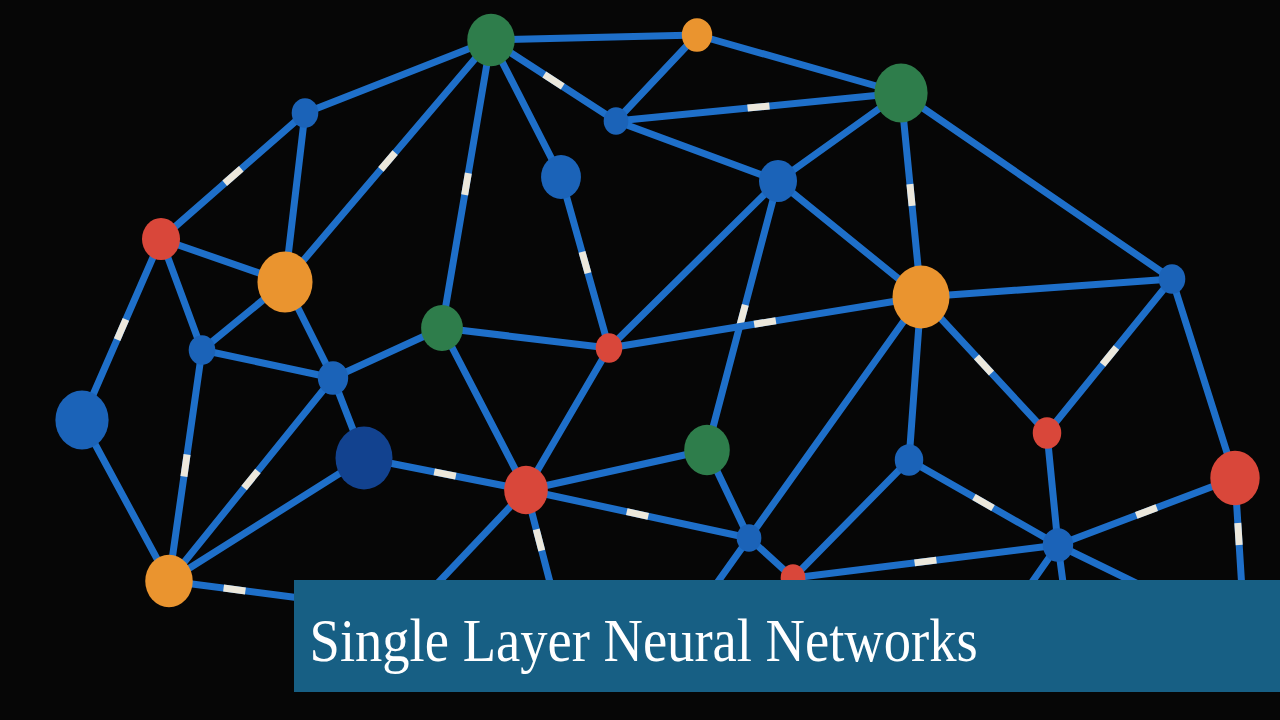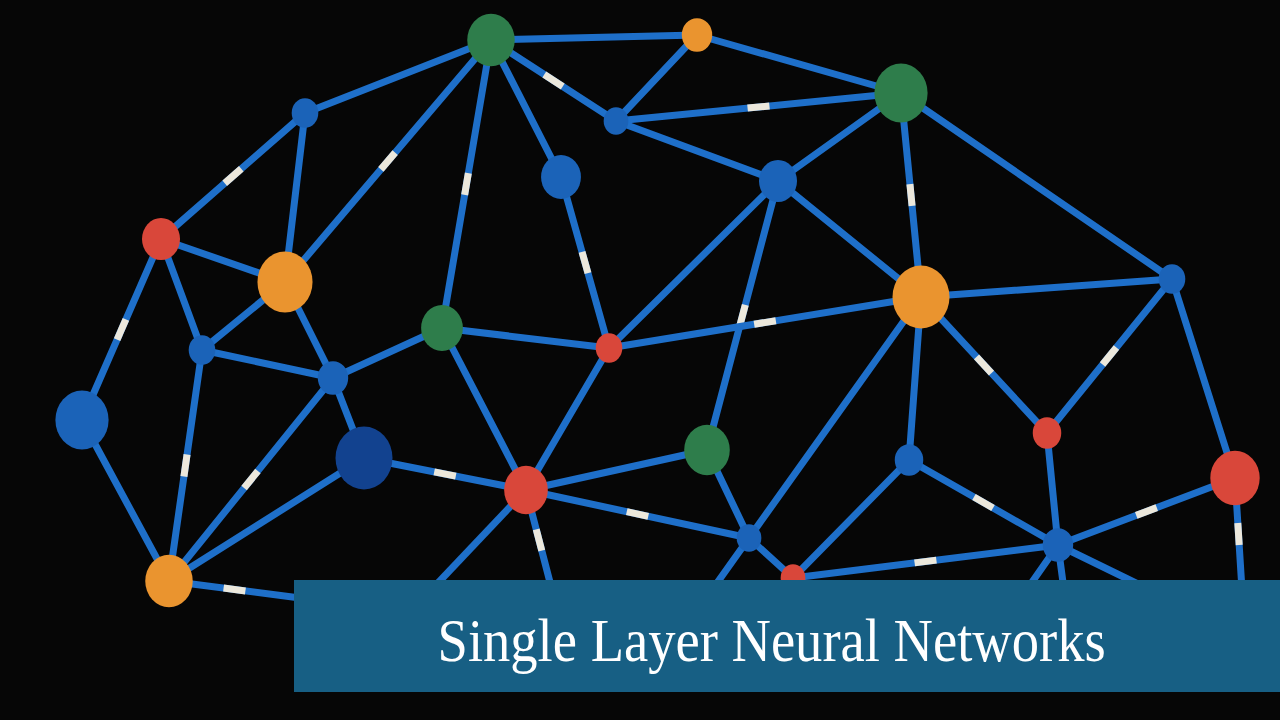--- a/index.html
+++ b/index.html
@@ -11,21 +11,21 @@
     }
     #network {
       position: absolute; left: 0; top: 0;
       width: 1280px; height: 720px;
     }
     .title-banner {
       position: absolute;
       left: 294px; top: 580px;
       width: 986px; height: 112px;
       background: #175f84;
-      display: flex; align-items: center; justify-content: center;
+      display: flex; align-items: center; justify-content: flex-start;
     }
     .title-text {
       color: #ffffff;
       font-family: "Liberation Serif", "DejaVu Serif", serif;
       font-size: 62px;
       letter-spacing: 0px;
       transform: scaleX(0.88);
       white-space: nowrap;
       margin-left: -30px;
       margin-top: 8px;

